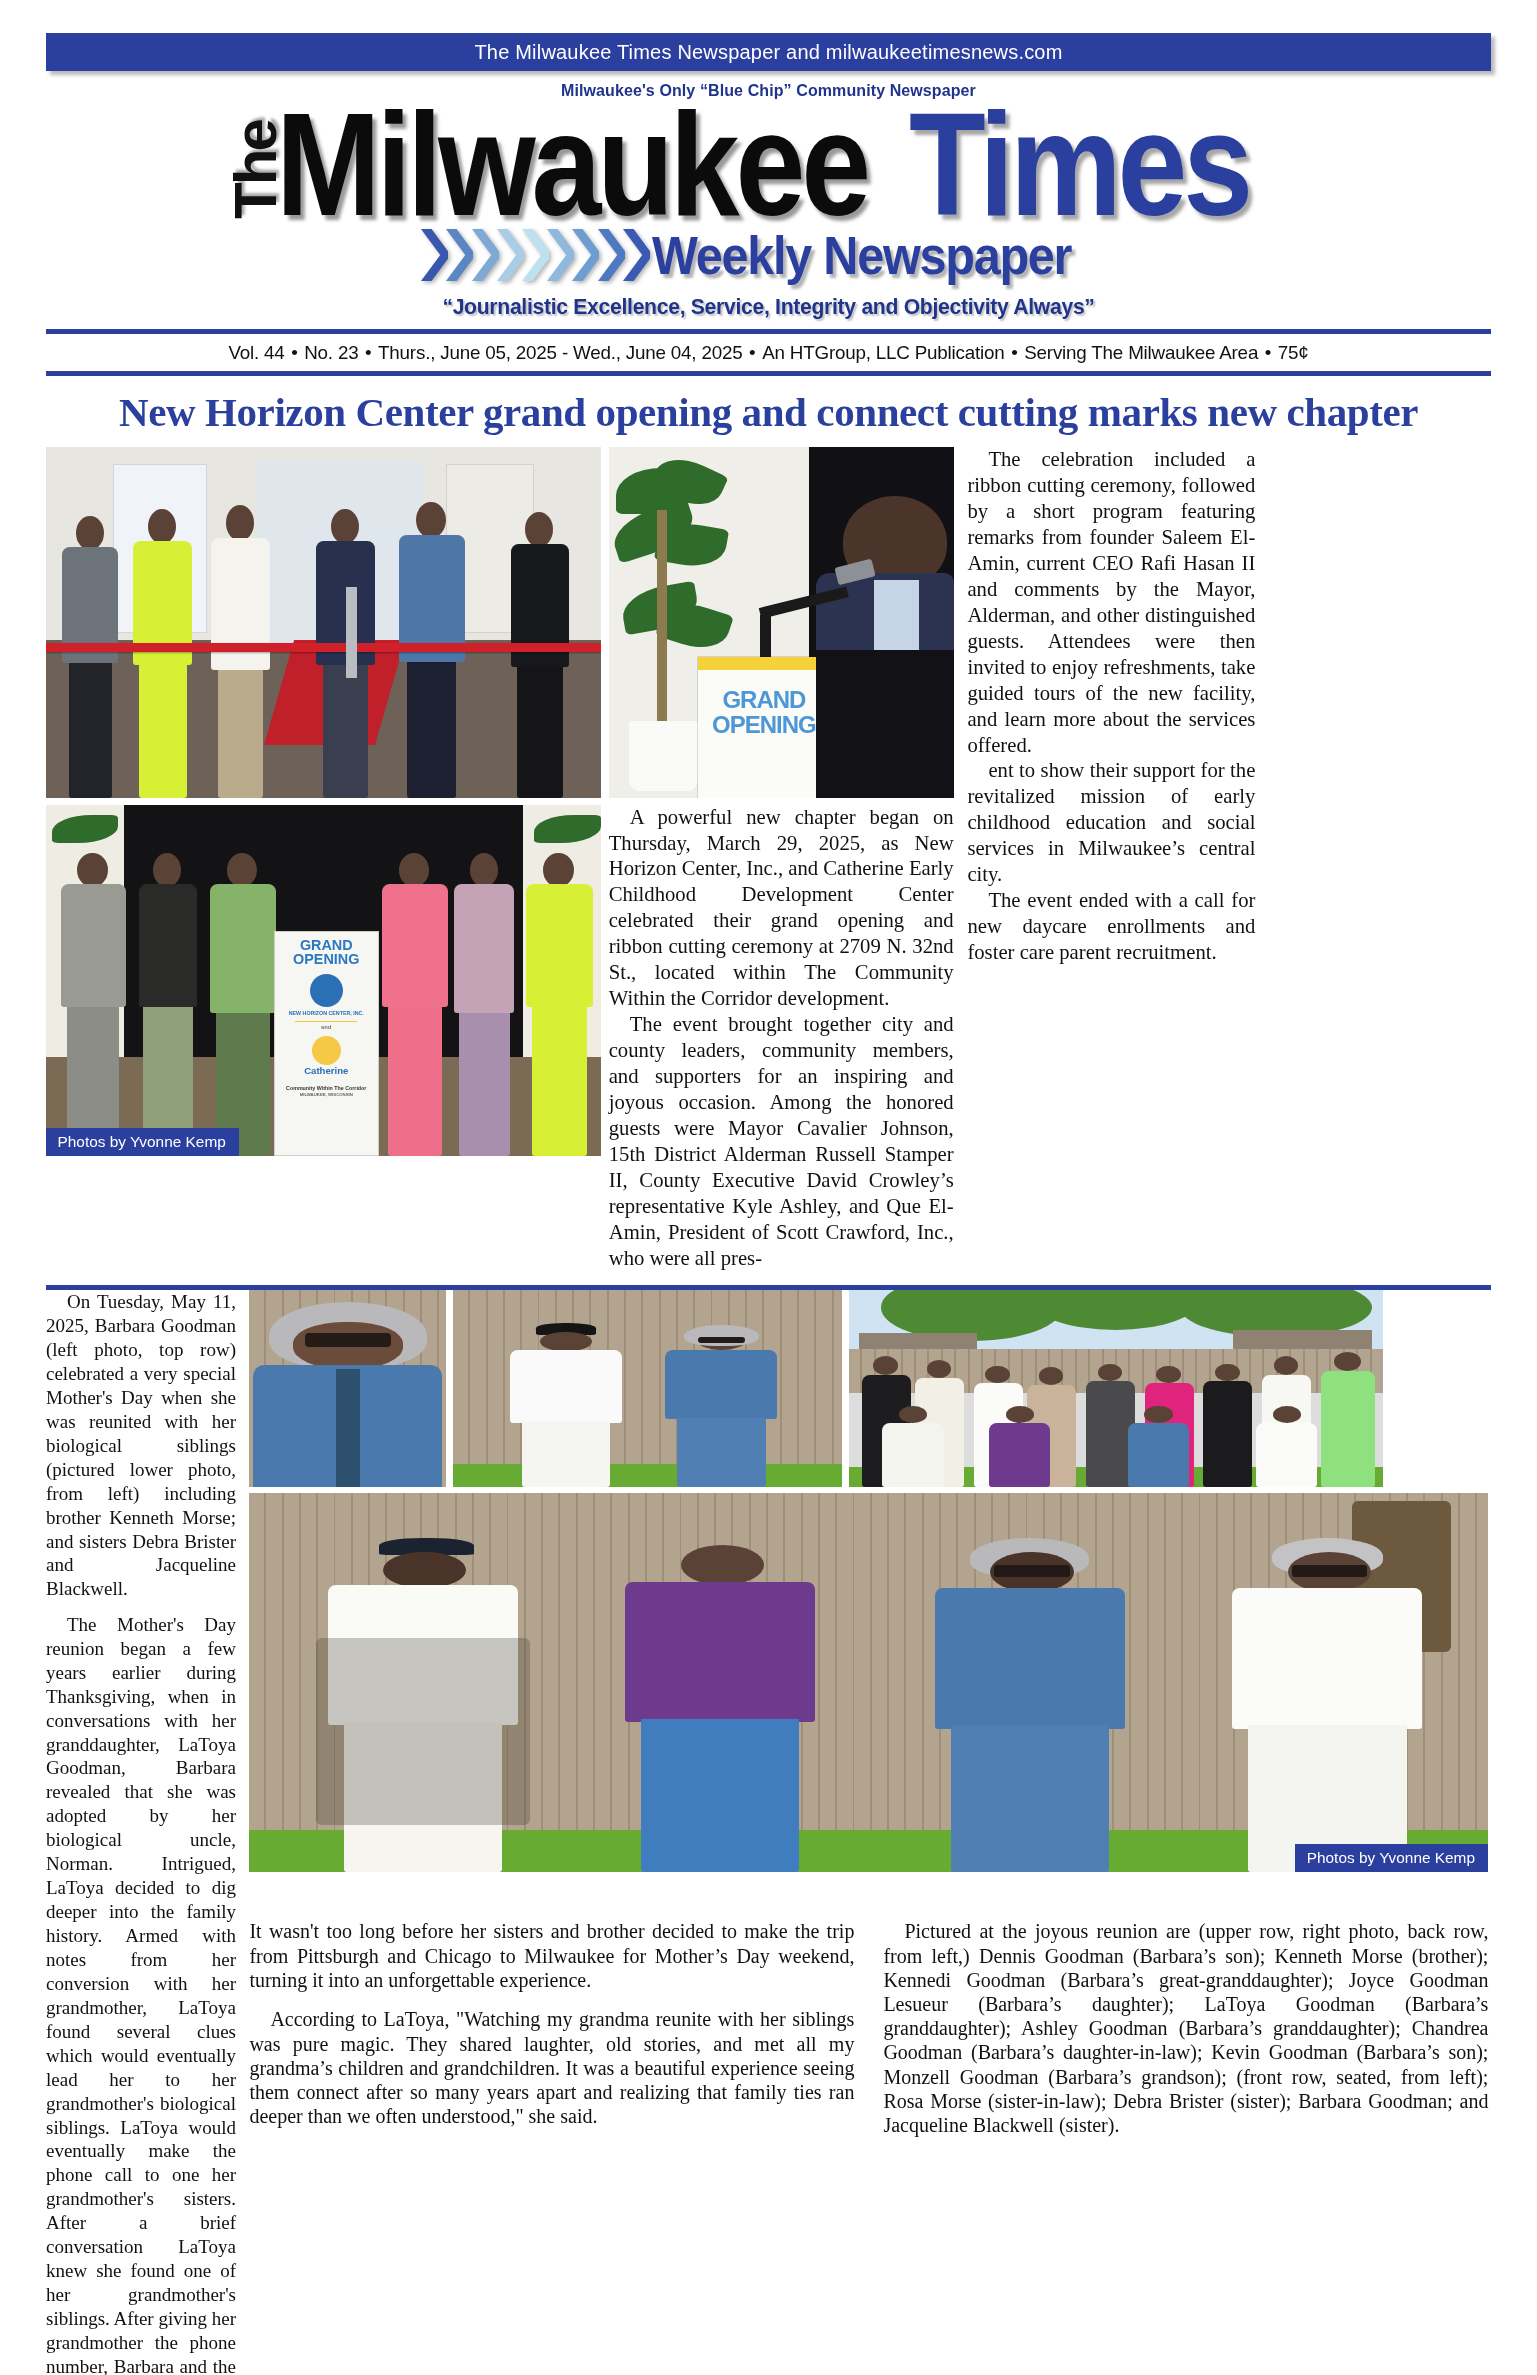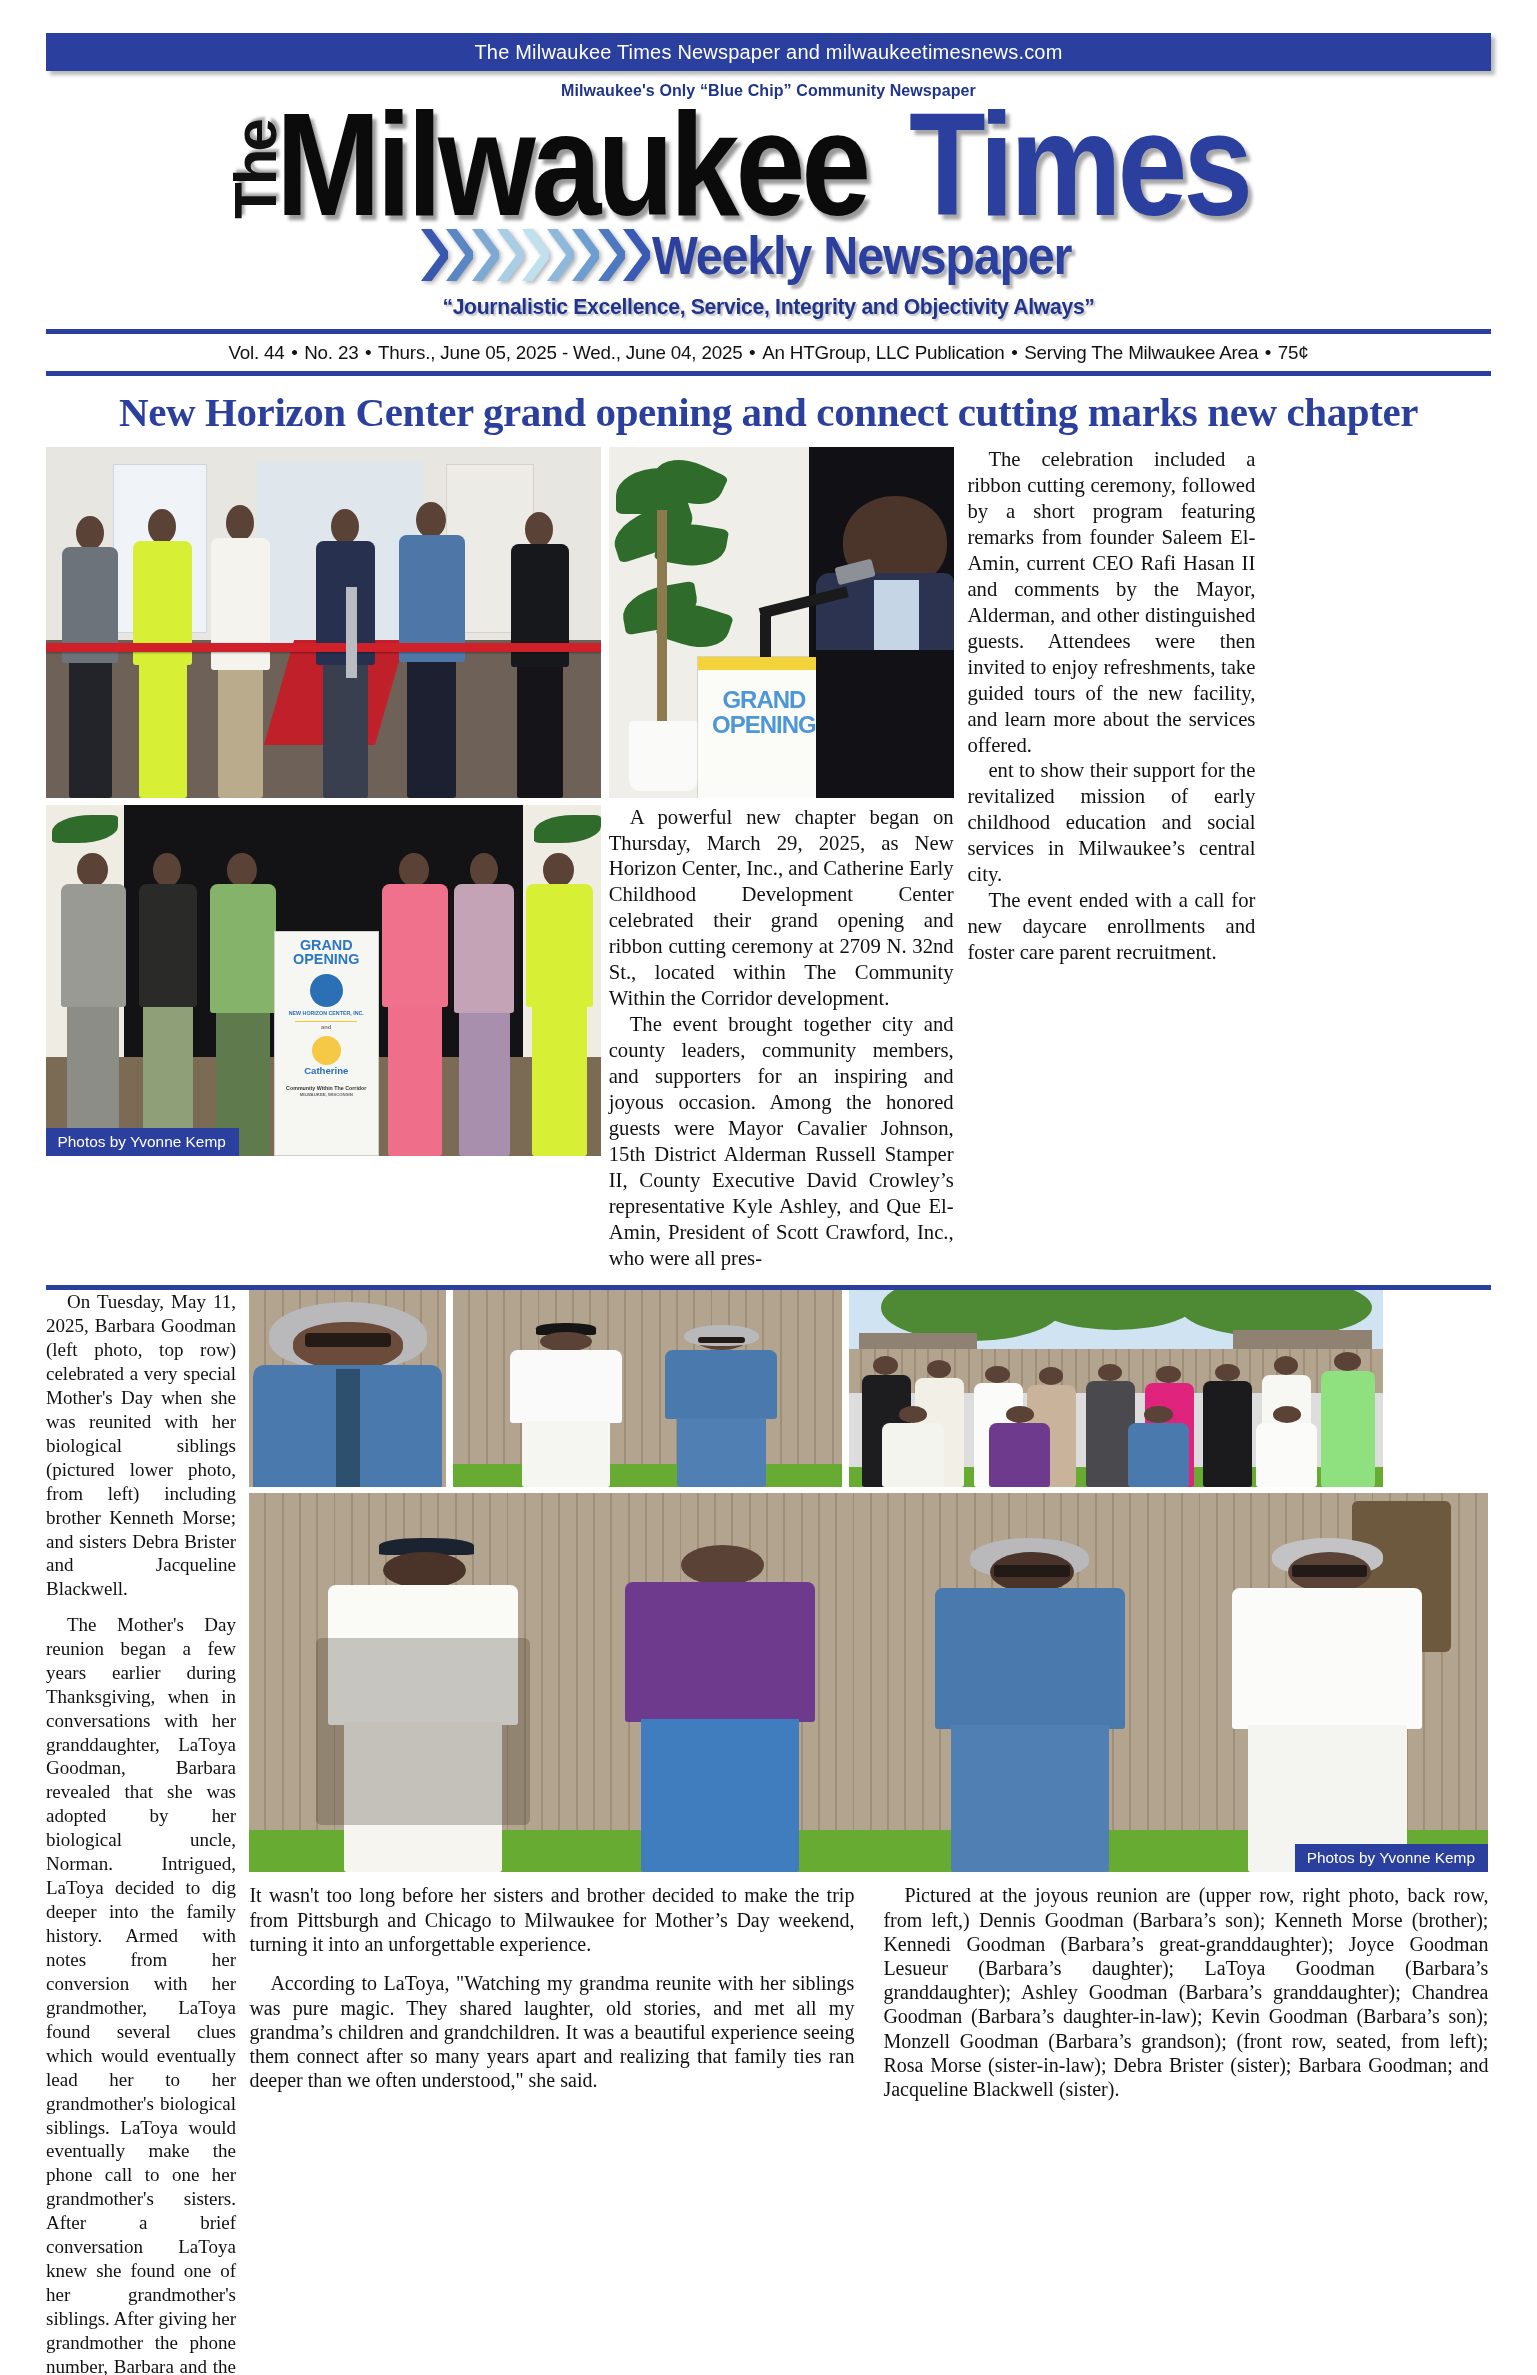--- a/index.html
+++ b/index.html
@@ -122,21 +122,21 @@
   .a2-right { width: 1239px; margin-left: 13.4px; }
   .a2-photorow { display: flex; gap: 6.7px; }
   .ph-b1 { width: 197px; height: 197px; }
   .ph-b2 { width: 389px; height: 197px; }
   .ph-b3 { width: 534px; height: 197px; }
   .ph-big { width: 1239px; height: 379px; margin-top: 5.8px; position: relative; }
 
   .a2-cols { display: flex; gap: 29px; margin-top: 11.5px; }
   .a2-c1 { width: 605px; }
   .a2-c2 { width: 605px; }
-  .a2-c1 .body-col, .a2-c2 .body-col { font-size: 20px; line-height: 1.21; }
+  .a2-c1 .body-col, .a2-c2 .body-col { font-size: 20px; line-height: 1.21; margin-top: 36px; }
 
   
   .pic { width: 100%; height: 100%; position: relative; overflow: hidden; display:block; }
   .person { position:absolute; bottom:0; }
   .head { position:absolute; border-radius:50%; background:#5b4236; }
   .torso { position:absolute; border-radius:7.7px 7.7px 2.9px 2.9px; }
   .legs { position:absolute; border-radius:0 0 2.9px 2.9px; }
 
   .ribbon-band {
     position:absolute; left:-2%; right:-2%; height:8.6px; background:#d0202a;

